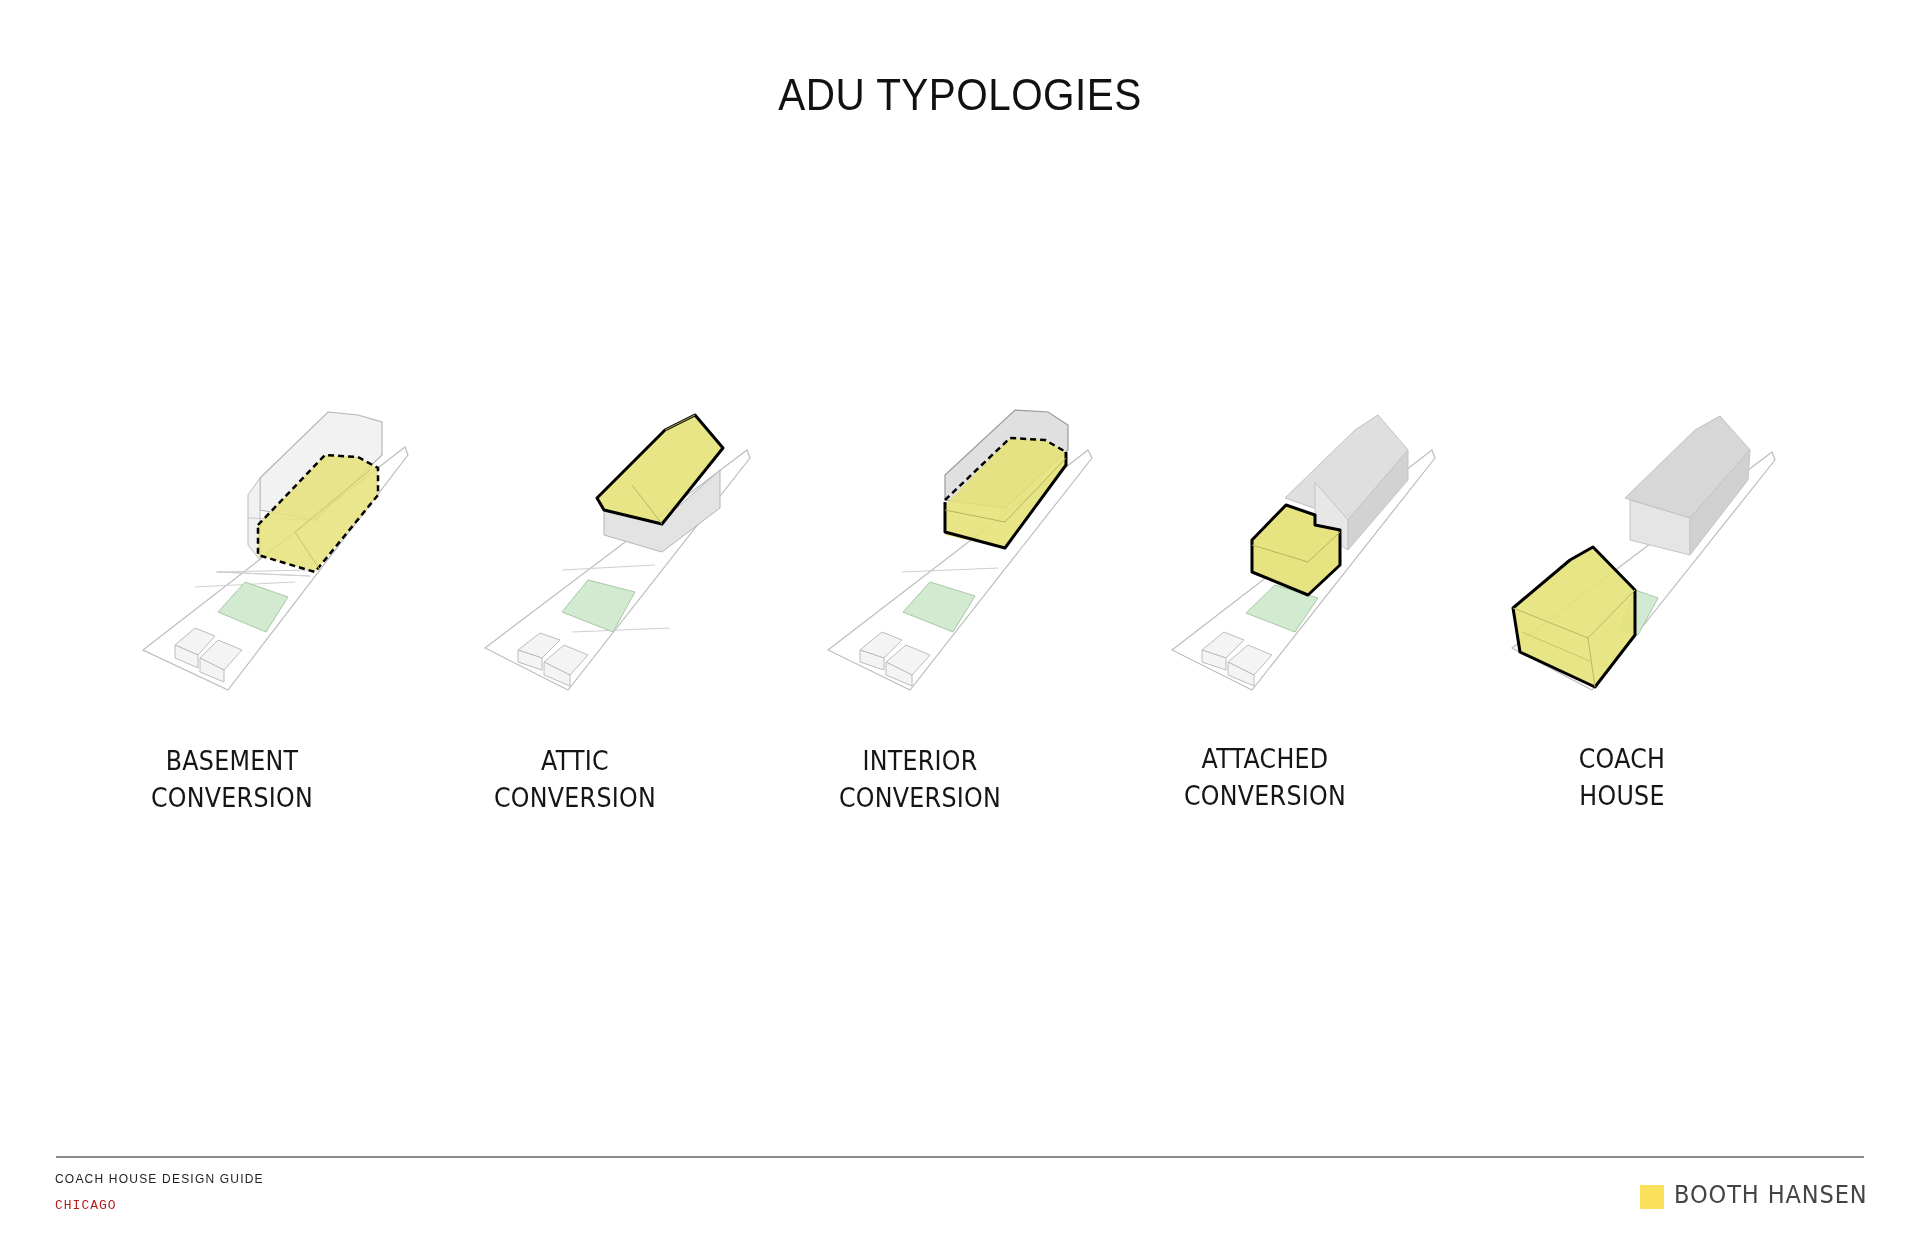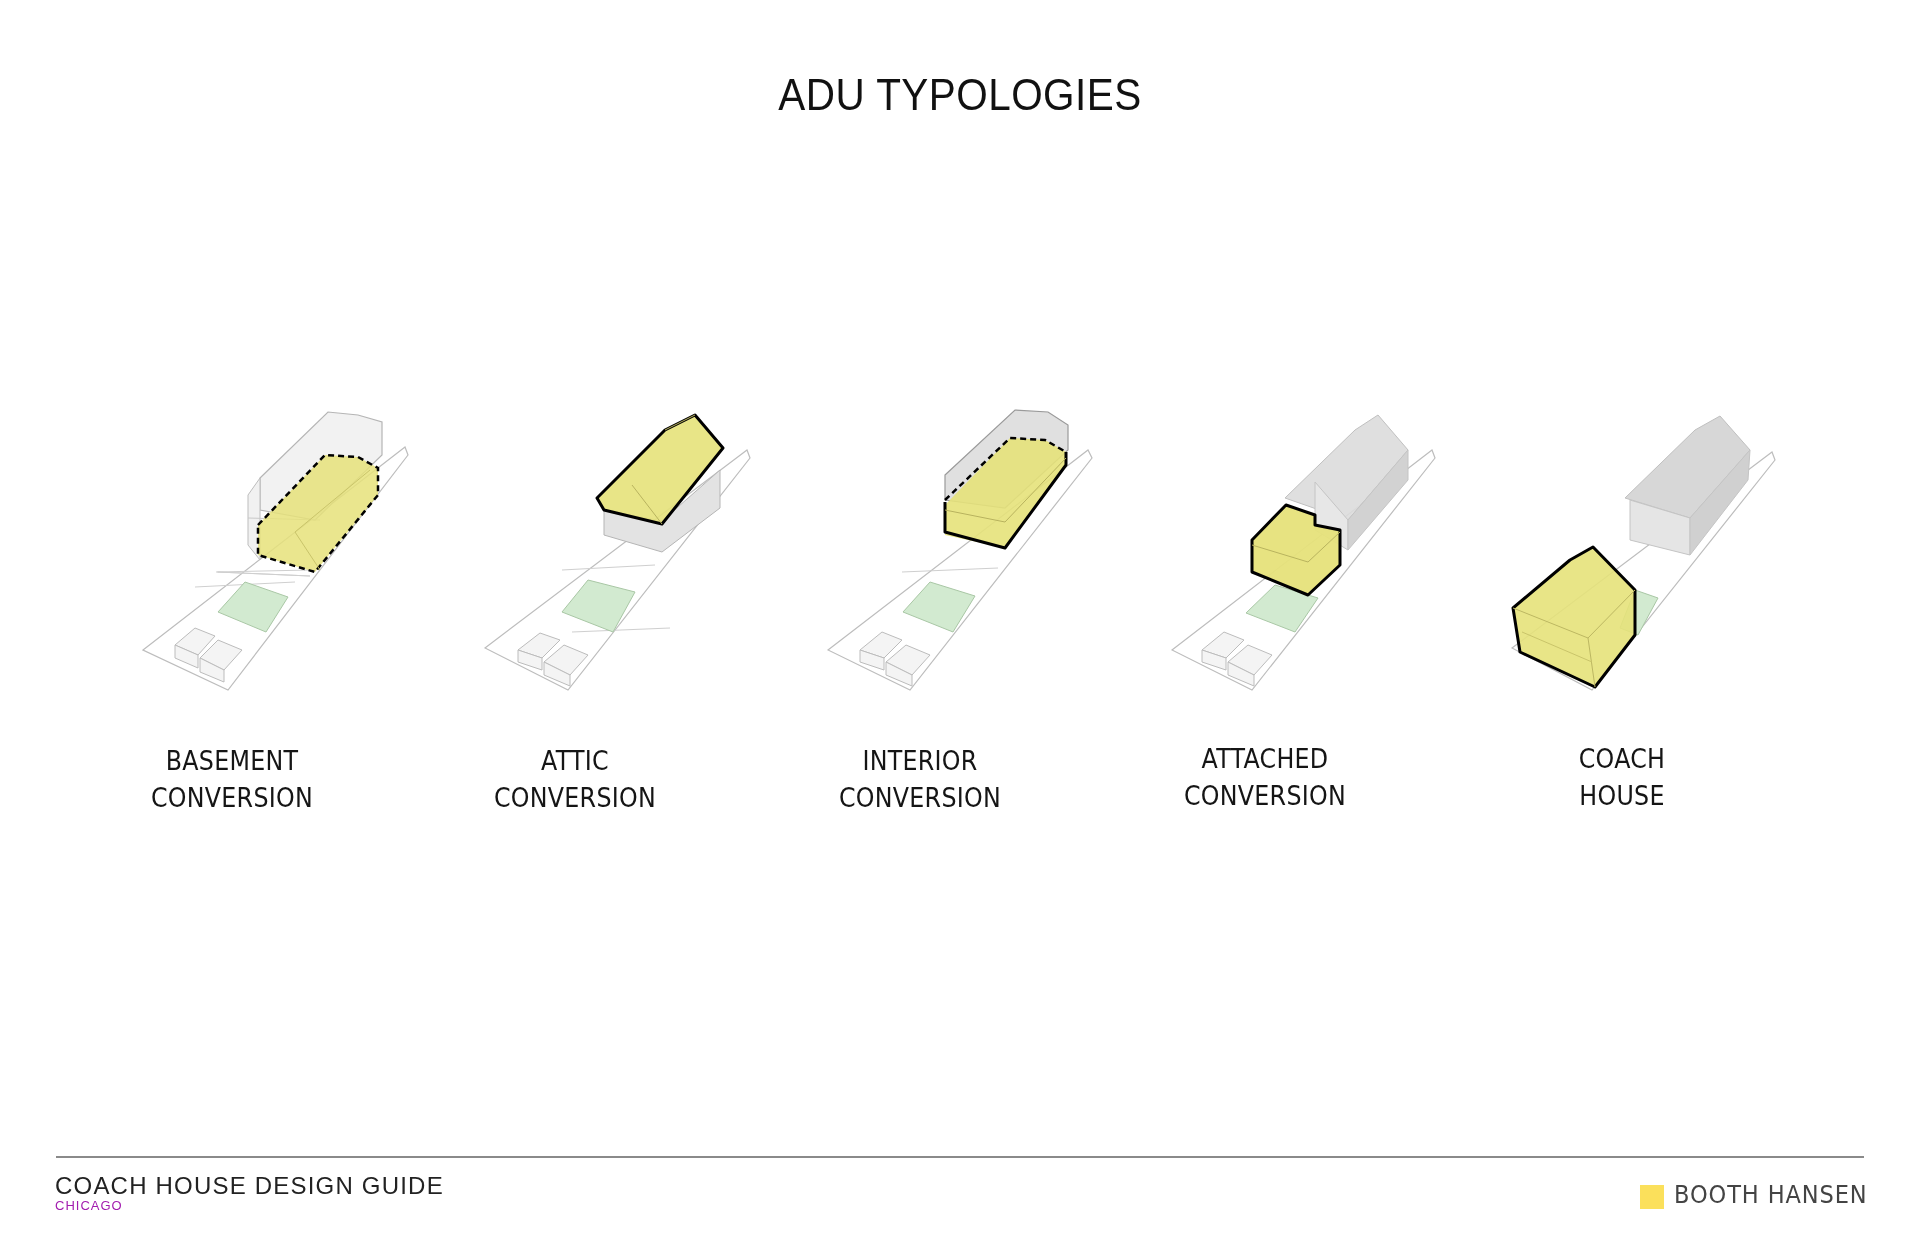--- a/index.html
+++ b/index.html
@@ -3,22 +3,22 @@
 <meta charset="utf-8">
 <style>
   html, body { margin: 0; padding: 0; background: #ffffff; }
   body { width: 1920px; height: 1242px; position: relative; overflow: hidden; font-family: "Liberation Sans", sans-serif; color: #111; }
   .title { position: absolute; left: 0; width: 1920px; top: 70px; text-align: center; font-size: 44px; letter-spacing: 0.5px; font-family: "Liberation Sans", sans-serif; font-weight: 400; color: #111; transform: scaleX(0.92); transform-origin: 960px 0; }
   .diagram { position: absolute; top: 400px; width: 300px; height: 330px; }
   .diagram svg { width: 300px; height: 330px; display: block; }
   .label { position: absolute; width: 280px; text-align: center; font-family: "DejaVu Sans", sans-serif; font-size: 27px; line-height: 37px; color: #151515; letter-spacing: 0.3px; transform: scaleX(0.88); }
   .label span { display: block; }
   .footer-rule { position: absolute; left: 56px; top: 1156px; width: 1808px; height: 0; border-top: 2px solid #8a8a8a; }
-  .footer-title { position: absolute; left: 55px; top: 1172px; font-size: 24px; letter-spacing: 1.2px; color: #222; font-family: "Liberation Sans", sans-serif; }
-  .footer-sub { position: absolute; left: 55px; top: 1198px; font-size: 13px; letter-spacing: 1px; color: #a21caf; font-family: Liberation Sans, sans-serif; }
+  .footer-title { position: absolute; left: 55px; top: 1172px; font-size: 12px; letter-spacing: 1.2px; color: #222; font-family: "Liberation Sans", sans-serif; }
+  .footer-sub { position: absolute; left: 55px; top: 1198px; font-size: 13px; letter-spacing: 1px; color: #b91c1c; font-family: Liberation Mono, monospace; }
   .brand { position: absolute; left: 1640px; top: 1180px; display: flex; align-items: flex-end; }
   .brand-square { width: 24px; height: 24px; background: #fbe05b; margin-right: 10px; }
   .brand-name { font-size: 25px; letter-spacing: 1px; color: #444; font-family: "DejaVu Sans", sans-serif; transform: scaleX(0.9); transform-origin: 0 50%; }
 </style>
 </head>
 <body>
 
 <div class="title">ADU TYPOLOGIES</div>
 
 <div class="diagram" style="left:120px;">

